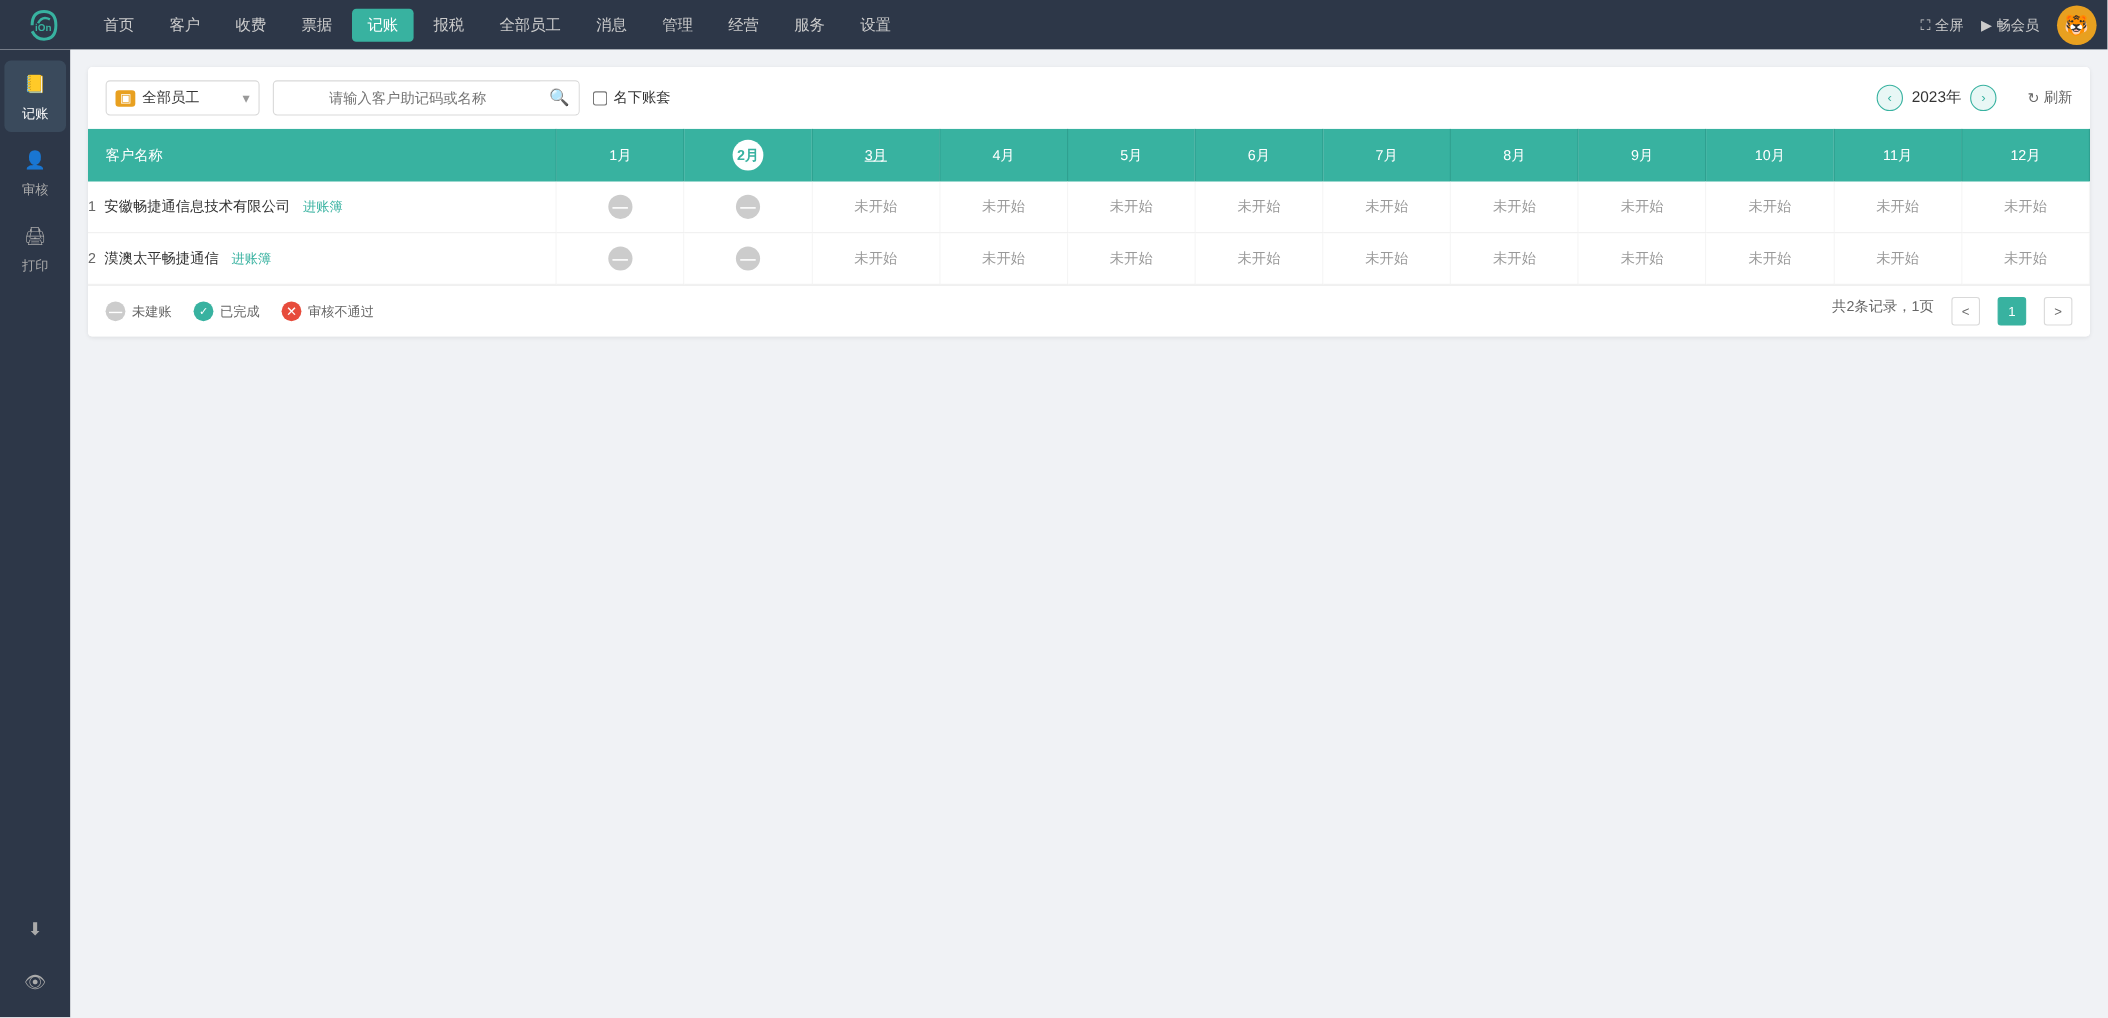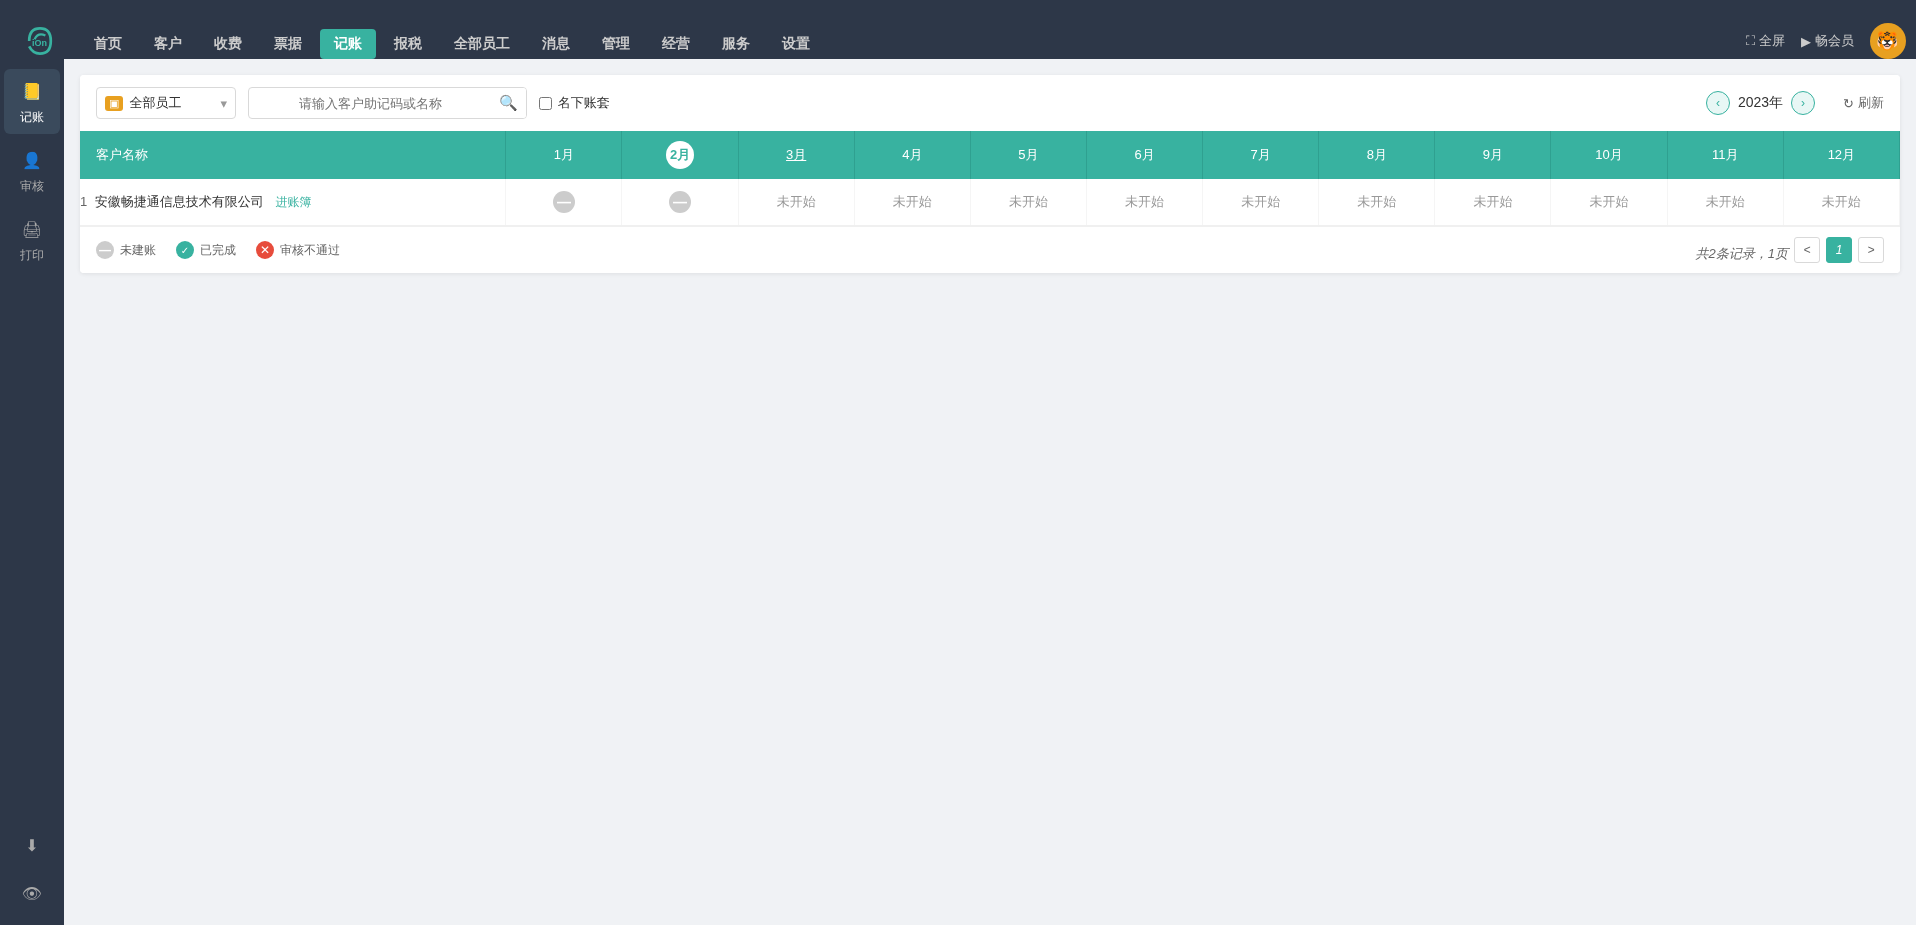--- a/index.html
+++ b/index.html
@@ -1,23 +1,23 @@
 <!DOCTYPE html>
 <html><head>
   <meta charset="utf-8">
   <style>
     * { box-sizing: border-box; margin: 0; padding: 0; }
     body { font-family: 'Microsoft YaHei', sans-serif; font-size: 13px; background: #f0f2f5; color: #333; display: flex; flex-direction: column; height: 100vh; overflow: hidden; }
 
     
     .top-nav {
-      height: 59px;
+      height: 45px;
       background: #2d3748;
       display: flex;
-      align-items: flex-end;
+      align-items: center;
       padding: 0 10px;
       flex-shrink: 0;
     }
     .top-nav .logo {
       width: 60px;
       display: flex;
       align-items: center;
       justify-content: center;
       margin-right: 10px;
     }
@@ -28,21 +28,20 @@
       gap: 4px;
       flex: 1;
     }
     .nav-item {
       padding: 6px 14px;
       color: #ccc;
       cursor: pointer;
       border-radius: 4px;
       font-size: 14px;
       white-space: nowrap;
-      font-weight: bold;
     }
     .nav-item.active {
       background: #38b2a0;
       color: #fff;
     }
     .nav-right {
       display: flex;
       align-items: center;
       gap: 16px;
       color: #ccc;
@@ -338,25 +337,24 @@
       background: #e74c3c;
       display: flex;
       align-items: center;
       justify-content: center;
       color: #fff;
       font-size: 12px;
     }
     .pagination {
       margin-left: auto;
       display: flex;
-      align-items: flex-end;
-      gap: 6px;
+      align-items: flex-start;
+      gap: 16px;
       font-size: 13px;
       color: #666;
-      font-style: italic;
     }
     .page-btn {
       width: 26px;
       height: 26px;
       border: 1px solid #d9d9d9;
       border-radius: 3px;
       display: flex;
       align-items: center;
       justify-content: center;
       cursor: pointer;
@@ -507,20 +505,43 @@
               <td class="not-started">未开始</td>
               <td class="not-started">未开始</td>
               <td class="not-started">未开始</td>
               <td class="not-started">未开始</td>
               <td class="not-started">未开始</td>
               <td class="not-started">未开始</td>
               <td class="not-started">未开始</td>
               <td class="not-started">未开始</td>
             </tr>
 
+            <tr>
+              <td>
+                <span class="row-number">2</span>
+                <span class="company-name">漠澳太平畅捷通信</span>
+                <span class="company-link">进账簿</span>
+              </td>
+              <td>
+                <span class="status-dash">—</span>
+              </td>
+              <td>
+                <span class="status-dash">—</span>
+              </td>
+              <td class="not-started">未开始</td>
+              <td class="not-started">未开始</td>
+              <td class="not-started">未开始</td>
+              <td class="not-started">未开始</td>
+              <td class="not-started">未开始</td>
+              <td class="not-started">未开始</td>
+              <td class="not-started">未开始</td>
+              <td class="not-started">未开始</td>
+              <td class="not-started">未开始</td>
+              <td class="not-started">未开始</td>
+            </tr>
           </tbody>
         </table>
       </div>
 
       <div class="table-footer">
         <div class="legend-item">
           <div class="legend-dot-gray">—</div>
           <span>未建账</span>
         </div>
         <div class="legend-item">

